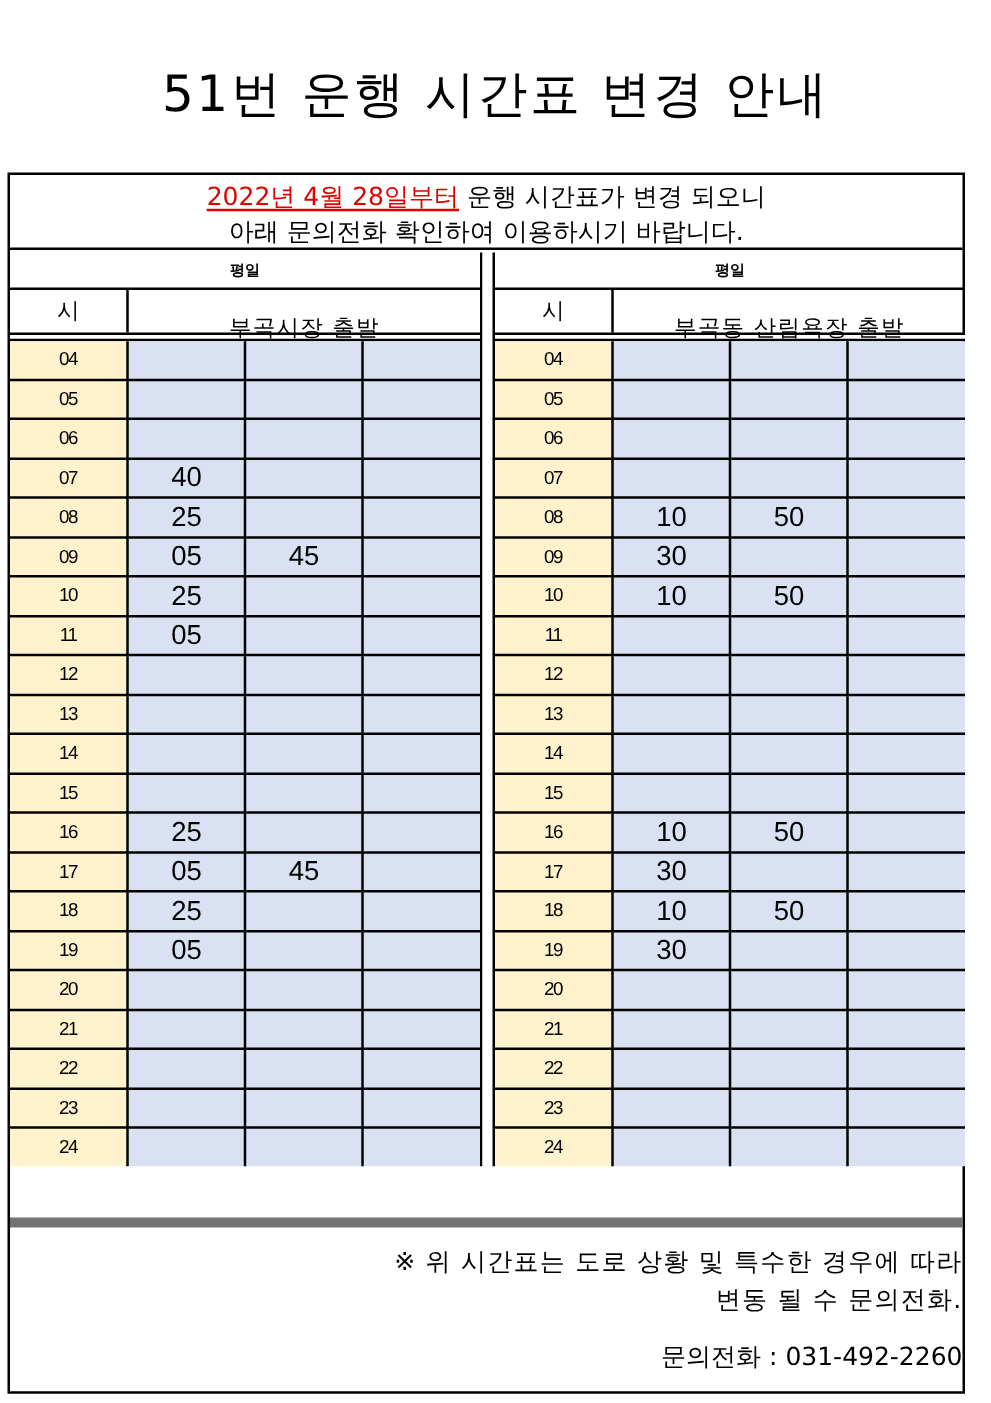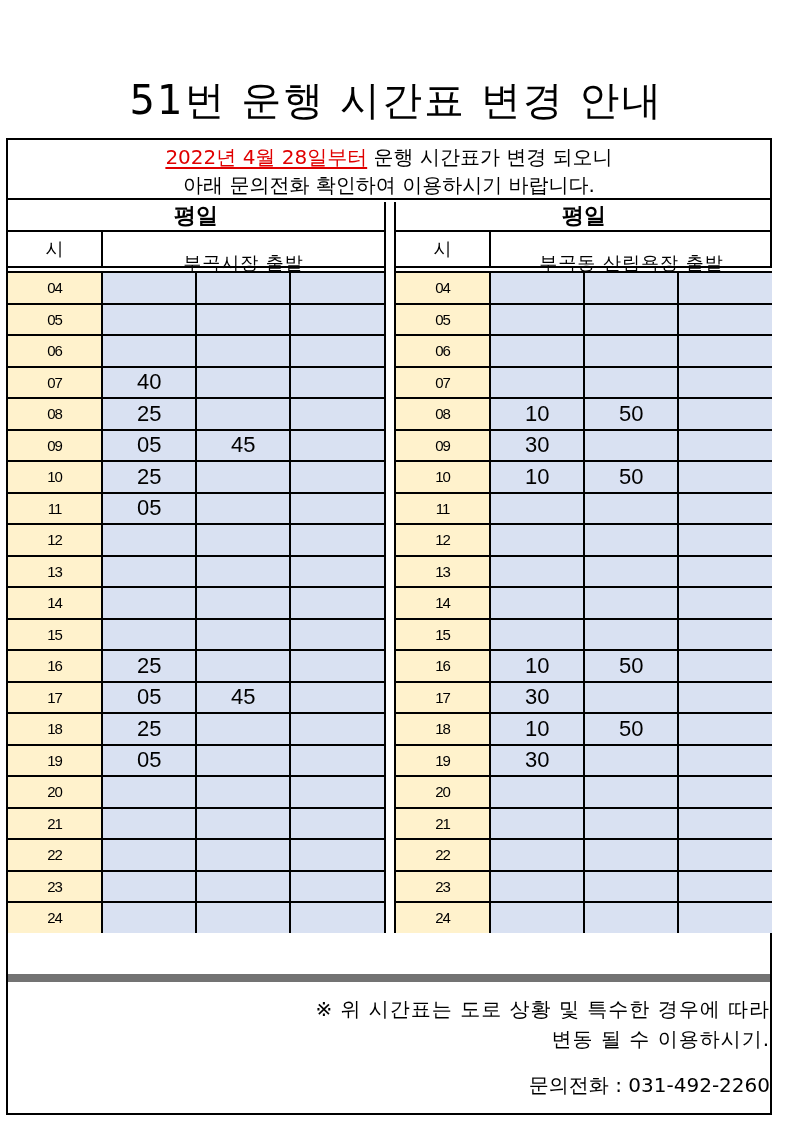--- a/index.html
+++ b/index.html
@@ -18,21 +18,20 @@
     .page-title {
       position: absolute;
       left: 0;
       top: 48px;
       width: 793px;
       text-align: center;
       font-size: 40px;
       font-weight: normal;
       letter-spacing: 2px;
       line-height: 56px;
-      margin-top: 24px;
     }
     .frame {
       position: absolute;
       left: 6px;
       top: 138px;
       width: 762px;
       height: 973px;
       border: 2px solid #000;
       box-sizing: content-box;
     }
@@ -66,21 +65,21 @@
       top: 62px;
       left: 378px;
       width: 6px;
       height: 772px;
       background: #fff;
     }
     .day-label {
       height: 28px;
       border-bottom: 2px solid #000;
       text-align: center;
-      font-size: 22px;
+      font-size: 12px;
       font-weight: bold;
       line-height: 28px;
     }
     .col-head {
       display: flex;
       height: 34px;
       border-bottom: 2px solid #000;
       font-size: 18px;
       line-height: 34px;
     }
@@ -433,17 +432,17 @@
             <td class="min"></td>
             <td class="min"></td>
             <td class="min"></td>
           </tr>
         </tbody>
       </table>
   </div>
 
   <div class="footer">
     <div class="line1">※ 위 시간표는 도로 상황 및 특수한 경우에 따라</div>
-    <div class="line2">변동 될 수 이용하시기.</div>
+    <div class="line2">변동 될 수 문의전화.</div>
     <div class="contact">문의전화 : 031-492-2260</div>
   </div>
 
 </div>
 
 </body></html>

